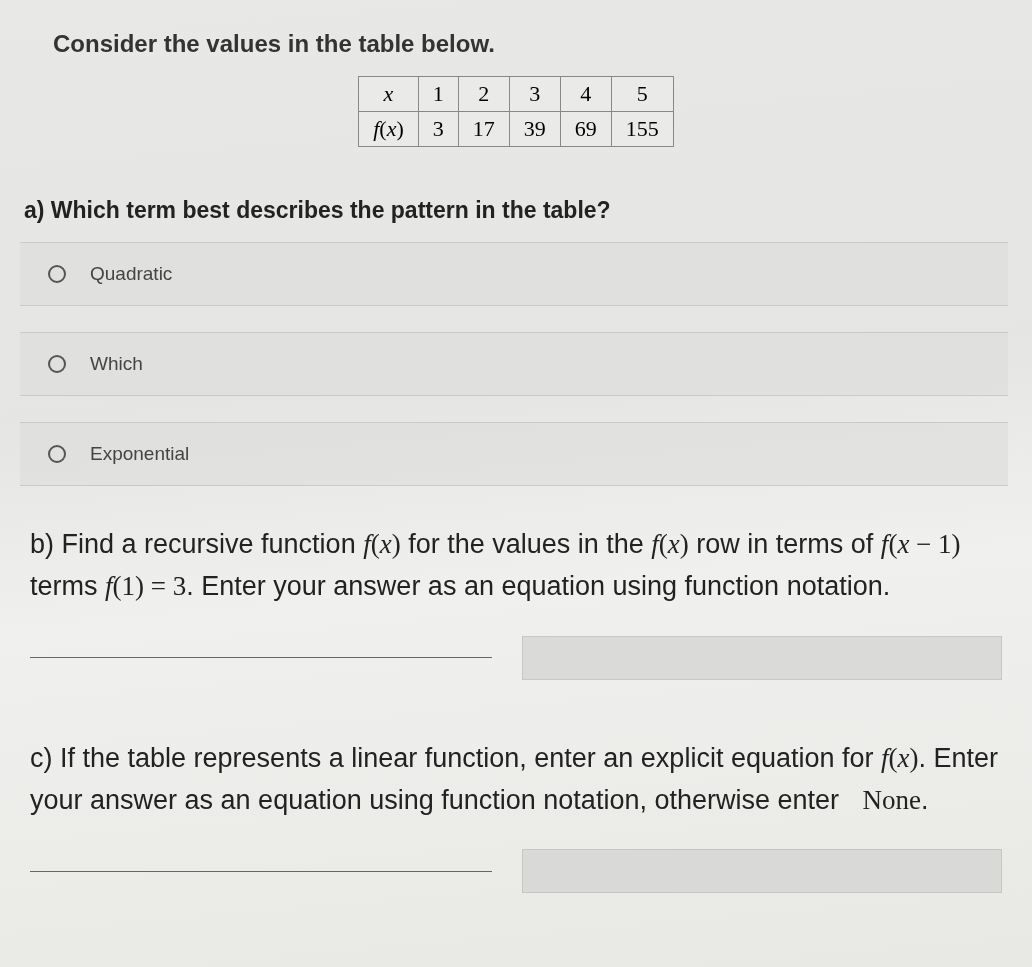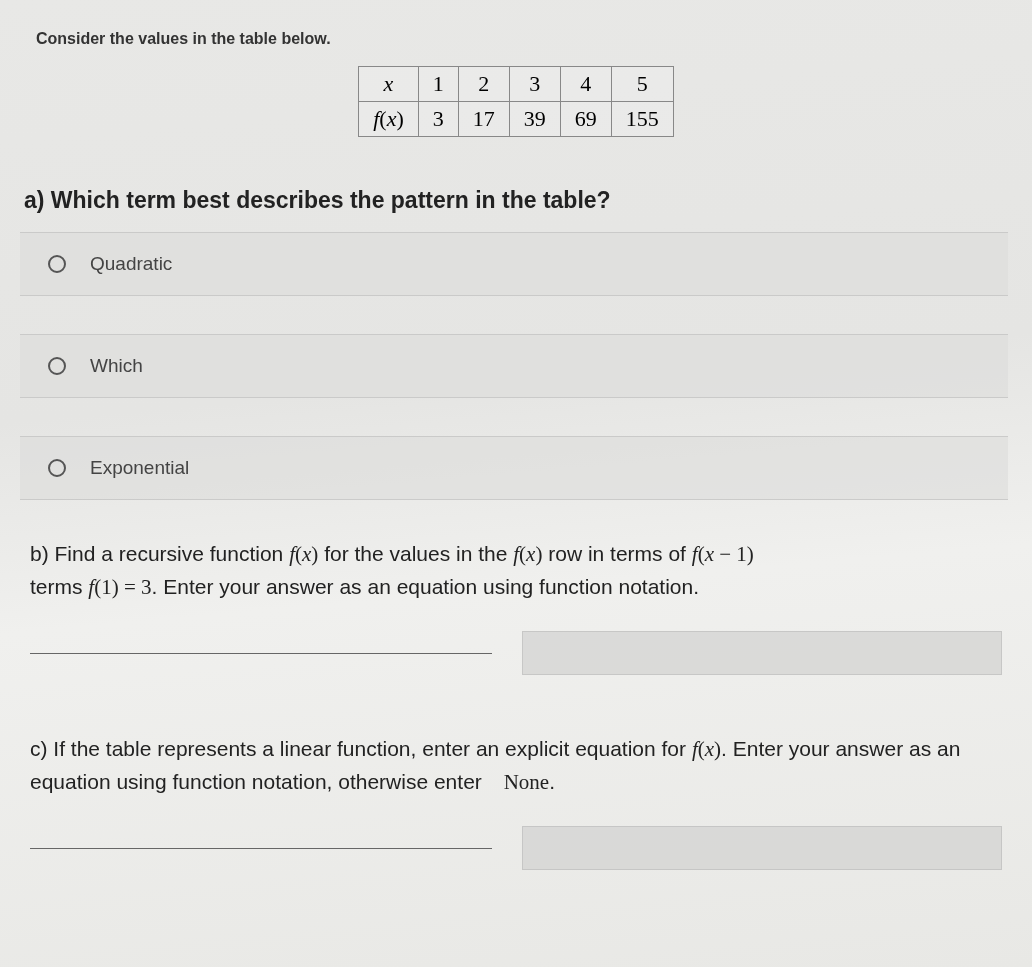--- a/index.html
+++ b/index.html
@@ -15,24 +15,24 @@
       overflow: hidden;
     }
     .page {
       background: linear-gradient(175deg, #e8e8e6 0%, #e5e5e3 40%, #f0f0ee 60%, #e8e8e5 100%);
       width: 100%;
       height: 100%;
       padding: 30px 20px 20px 20px;
       position: relative;
     }
     .intro {
-      font-size: 16px;
+      font-size: 24px;
       font-weight: bold;
       color: #333;
-      margin-left: 16px;
+      margin-left: 33px;
       margin-bottom: 18px;
     }
     .data-table {
       margin: 0 auto 50px auto;
       border-collapse: collapse;
     }
     .data-table td {
       border: 1px solid #888;
       padding: 4px 14px;
       text-align: center;
@@ -50,37 +50,37 @@
       margin-left: 4px;
       margin-bottom: 18px;
     }
     .option-row {
       display: flex;
       align-items: center;
       background: rgba(220,220,218,0.6);
       border-top: 1px solid rgba(180,180,180,0.5);
       border-bottom: 1px solid rgba(180,180,180,0.5);
       padding: 20px 28px;
-      margin-bottom: 38px;
+      margin-bottom: 26px;
       width: calc(100% - 4px);
     }
     .radio {
       width: 18px;
       height: 18px;
       border: 2px solid #555;
       border-radius: 50%;
       margin-right: 24px;
       flex-shrink: 0;
     }
     .option-label {
       font-size: 19px;
       color: #444;
     }
     .question-b, .question-c {
-      font-size: 21px;
+      font-size: 27px;
       color: #222;
       margin: 38px 10px 0 10px;
       line-height: 1.55;
     }
     .math {
       font-family: "Times New Roman", serif;
       font-style: italic;
     }
     .math .paren {
       font-style: normal;

